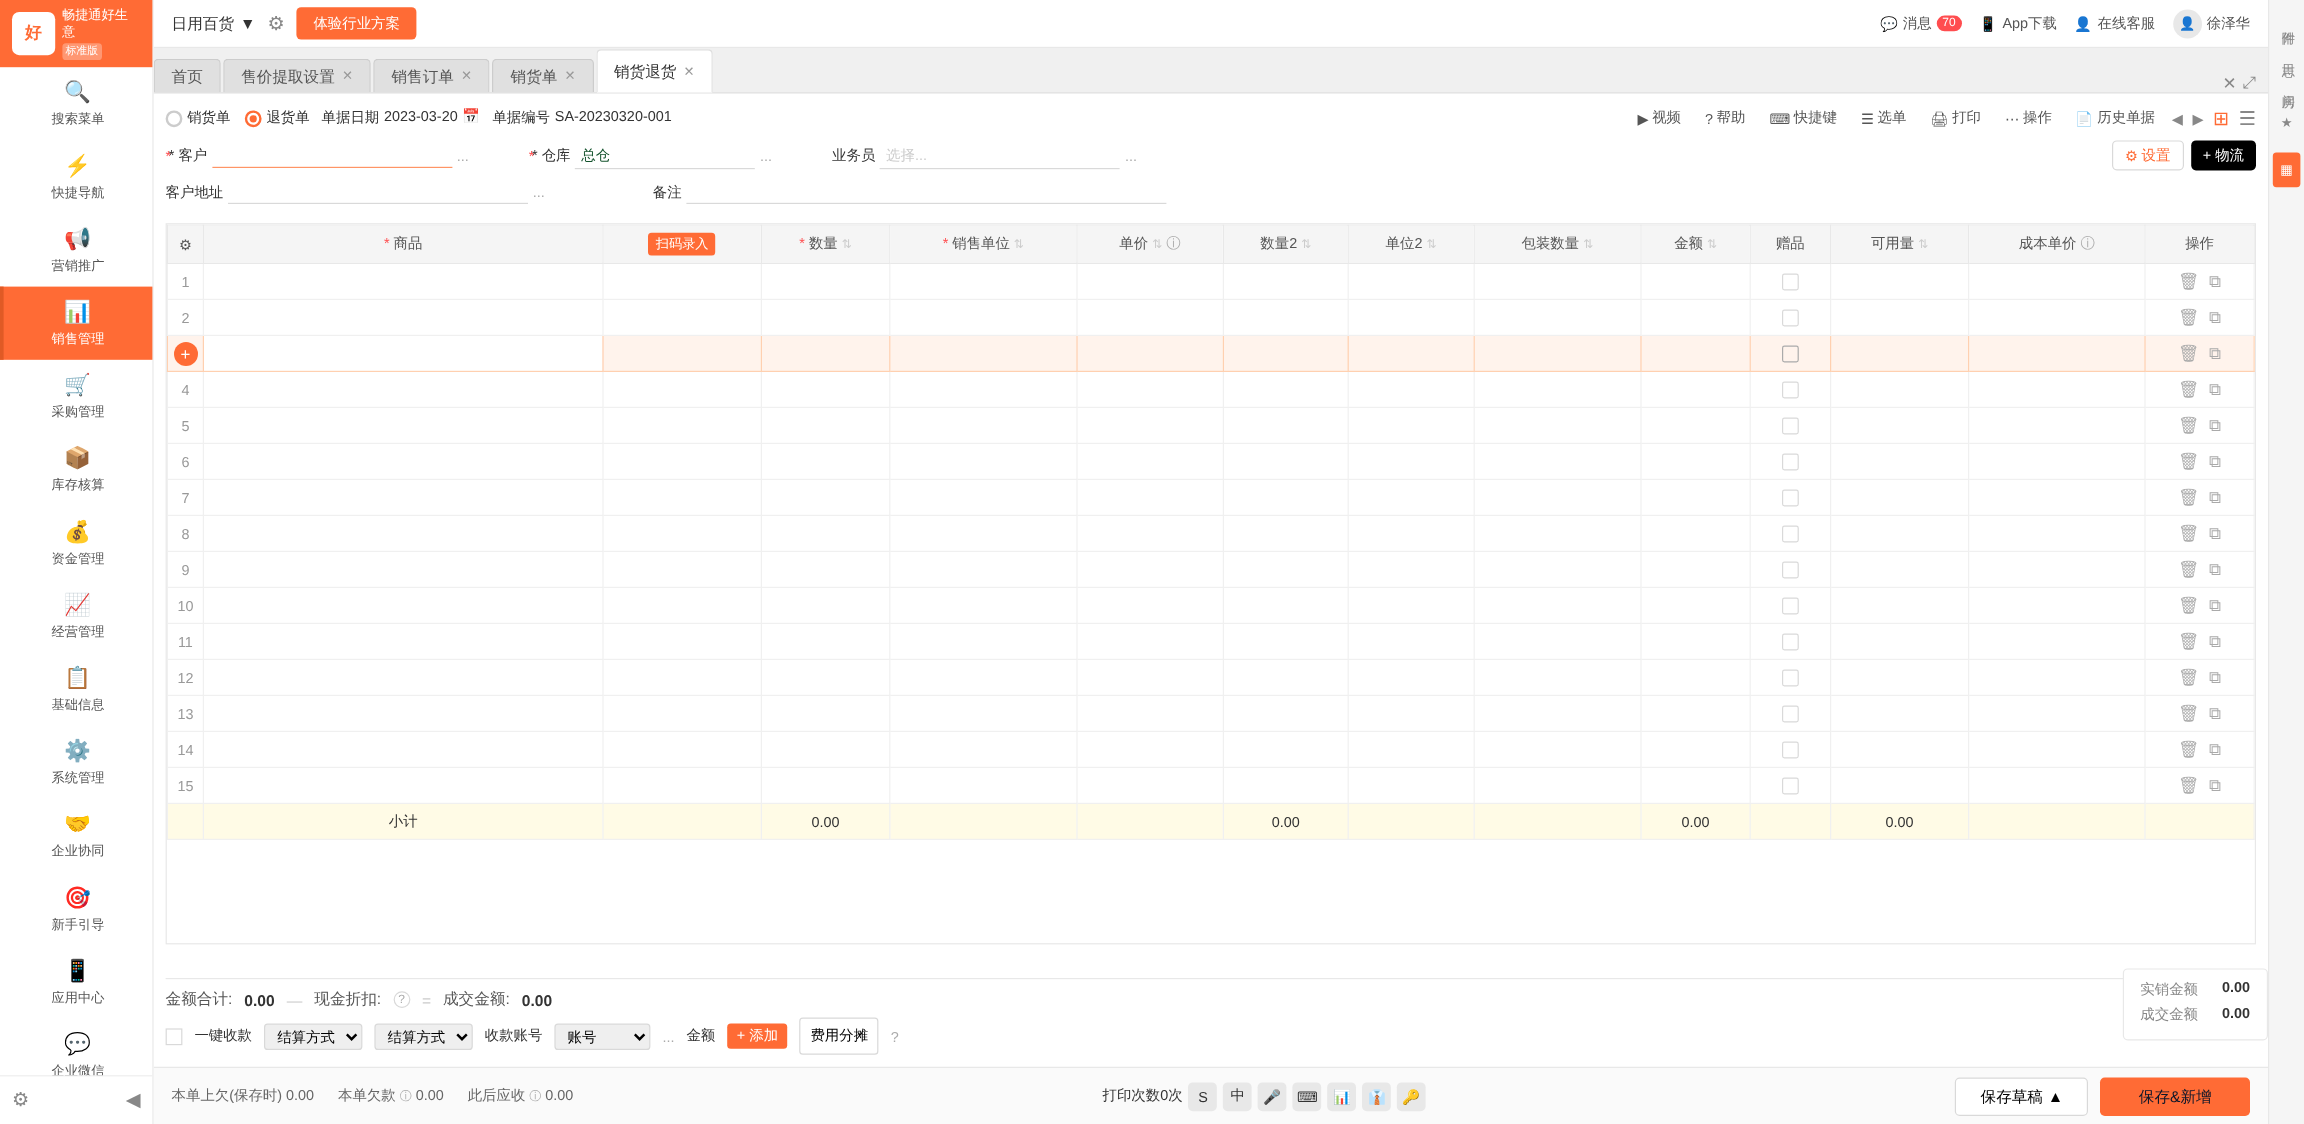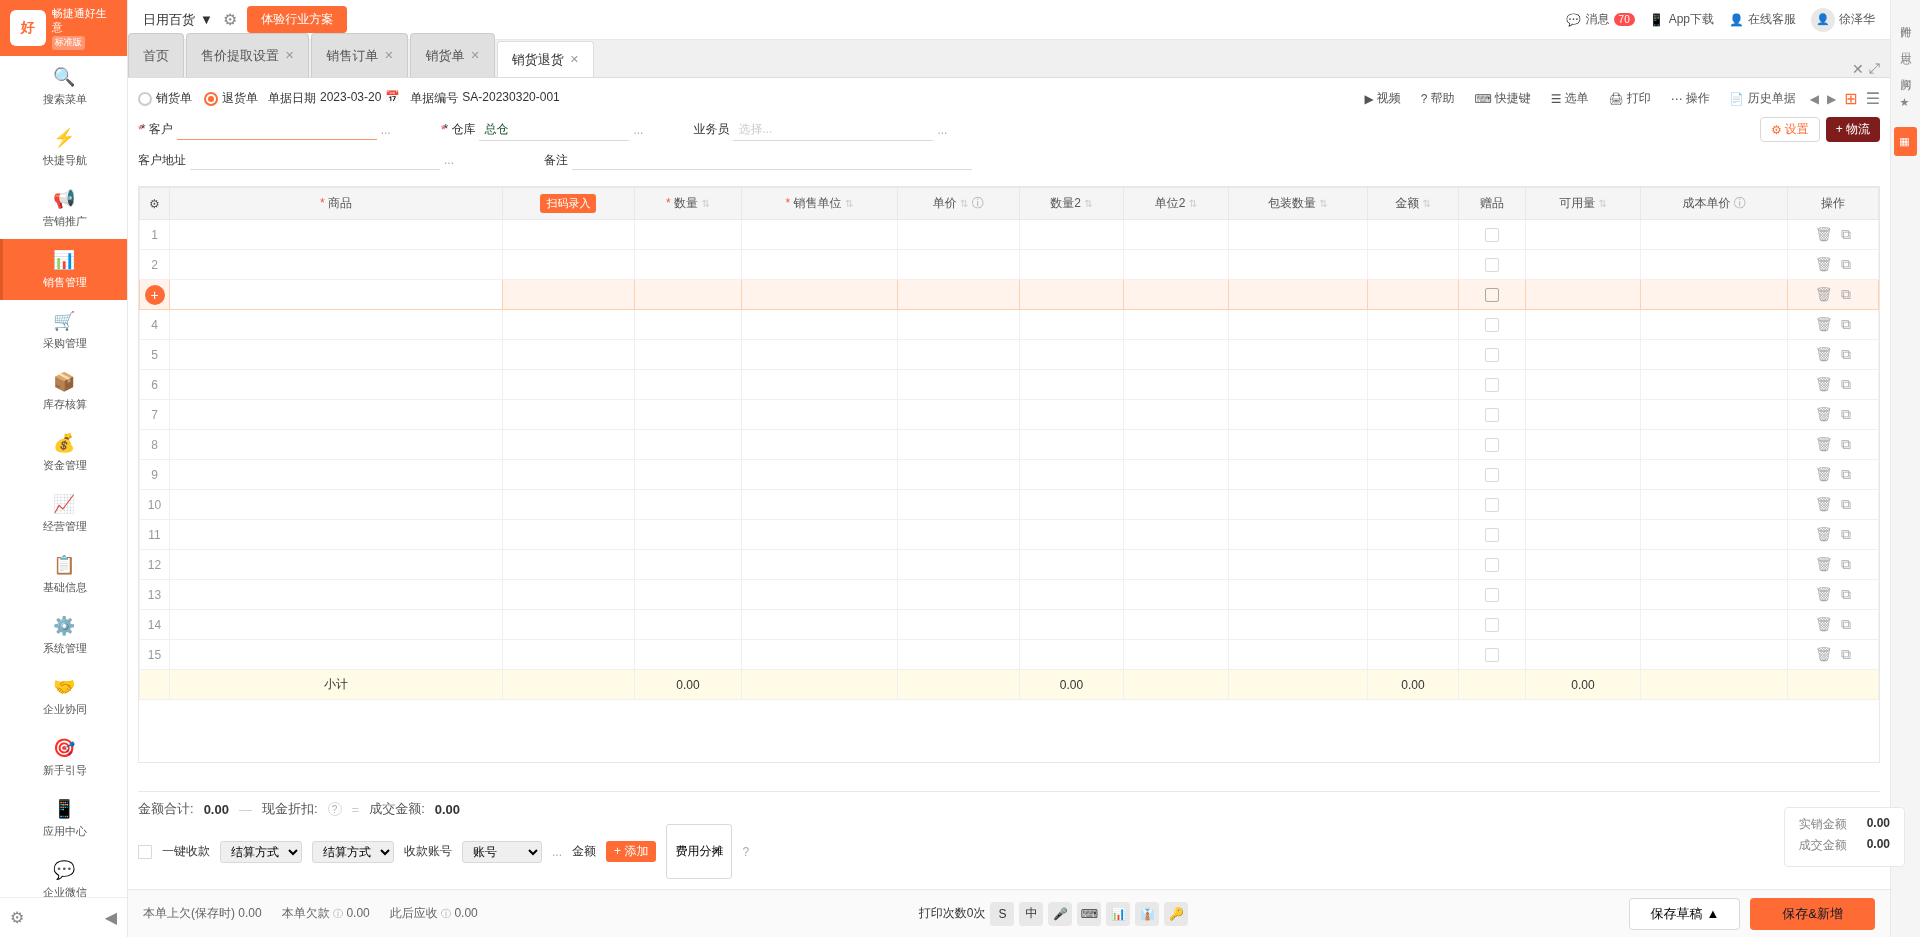--- a/index.html
+++ b/index.html
@@ -31,21 +31,21 @@
     .topbar-select { display: flex; align-items: center; gap: 5px; color: #333; font-size: 13px; cursor: pointer; }
     .topbar-gear { font-size: 16px; color: #888; cursor: pointer; }
     .topbar-btn { background: #ff6b35; color: #fff; border: none; padding: 5px 14px; border-radius: 4px; font-size: 12px; cursor: pointer; }
     .topbar-right { display: flex; align-items: center; gap: 15px; }
     .topbar-right-item { display: flex; align-items: center; gap: 4px; color: #555; font-size: 12px; cursor: pointer; }
     .badge { background: #ff4d4f; color: #fff; border-radius: 10px; padding: 1px 5px; font-size: 10px; min-width: 16px; text-align: center; }
     .avatar { width: 24px; height: 24px; background: #e8e8e8; border-radius: 50%; display: flex; align-items: center; justify-content: center; font-size: 11px; }
 
     
     .tabs { height: 38px; background: #f0f0f0; display: flex; align-items: flex-end; padding-left: 0; flex-shrink: 0; border-bottom: 1px solid #ddd; }
-    .tab { height: 44px; padding: 0 14px; display: flex; align-items: center; gap: 6px; cursor: pointer; font-size: 13px; color: #555; background: #e0e0e0; border-radius: 4px 4px 0 0; border: 1px solid #ccc; border-bottom: none; margin-right: 2px; }
+    .tab { height: 28px; padding: 0 14px; display: flex; align-items: center; gap: 6px; cursor: pointer; font-size: 13px; color: #555; background: #e0e0e0; border-radius: 4px 4px 0 0; border: 1px solid #ccc; border-bottom: none; margin-right: 2px; }
     .tab.active { background: #fff; color: #333; border-color: #ddd; height: 36px; }
     .tab .close-icon { font-size: 11px; color: #999; cursor: pointer; }
 
     
     .content { flex: 1; background: #fff; overflow: hidden; display: flex; flex-direction: column; padding: 10px; }
 
     
     .form-header { padding-bottom: 8px; }
     .form-row { display: flex; align-items: center; gap: 10px; margin-bottom: 8px; }
     .radio-group { display: flex; gap: 12px; align-items: center; }
@@ -57,21 +57,21 @@
     .calendar-icon { color: #aaa; cursor: pointer; }
     .form-field { display: flex; align-items: center; gap: 4px; min-width: 200px; }
     .form-field .req { color: #ff4d4f; }
     .form-input { border-bottom: 1px solid #d9d9d9; padding: 2px 5px; min-width: 150px; color: #14532d; font-size: 12px; }
     .form-input.empty { color: #ccc; }
     .dots-btn { color: #aaa; font-size: 12px; cursor: pointer; }
     
     .toolbar-right { margin-left: auto; display: flex; align-items: center; gap: 8px; }
     .toolbar-btn { display: flex; align-items: center; gap: 3px; font-size: 12px; color: #555; cursor: pointer; padding: 2px 6px; }
     .setting-btn { background: #fff; border: 1px solid #d9d9d9; border-radius: 4px; padding: 3px 10px; font-size: 12px; color: #ff6b35; cursor: pointer; display: flex; align-items: center; gap: 3px; }
-    .add-btn { background: #7f1d1d; color: #fff; border: none; border-radius: 4px; padding: 3px 10px; font-size: 12px; cursor: pointer; display: flex; align-items: center; gap: 3px; }
+    .add-btn { background: #000000; color: #fff; border: none; border-radius: 4px; padding: 3px 10px; font-size: 12px; cursor: pointer; display: flex; align-items: center; gap: 3px; }
 
     
     .table-container { flex: 1; overflow-y: auto; border: 1px solid #e8e8e8; }
     table { width: 100%; border-collapse: collapse; font-size: 12px; }
     thead th { background: #f5f5f5; border: 1px solid #e8e8e8; padding: 6px 4px; text-align: center; color: #555; font-weight: normal; white-space: nowrap; position: sticky; top: 0; z-index: 2; }
     thead th .req { color: #ff4d4f; }
     thead th .sort-icon { color: #ccc; font-size: 10px; cursor: pointer; }
     tbody td { border: 1px solid #f0f0f0; padding: 4px; text-align: center; color: #333; height: 30px; }
     tbody tr.active-row { background: #fff3ec; }
     tbody tr.active-row td { border-color: #ffd0b0; }
@@ -89,34 +89,34 @@
     .bottom-area { padding: 8px 0 0 0; border-top: 1px solid #e8e8e8; margin-top: 28px; }
     .calc-row { display: flex; align-items: center; gap: 10px; font-size: 13px; margin-bottom: 6px; }
     .calc-label { color: #555; }
     .calc-value { color: #333; font-weight: bold; }
     .calc-sep { color: #ccc; }
     .info-icon { color: #aaa; cursor: pointer; border: 1px solid #d9d9d9; border-radius: 50%; width: 14px; height: 14px; display: inline-flex; align-items: center; justify-content: center; font-size: 10px; }
     .payment-row { display: flex; align-items: center; gap: 10px; font-size: 12px; }
     .payment-checkbox { width: 14px; height: 14px; border: 1px solid #d9d9d9; cursor: pointer; }
     .payment-select { border: 1px solid #d9d9d9; border-radius: 3px; padding: 2px 6px; font-size: 12px; min-width: 80px; }
     .add-payment-btn { background: #ff6b35; color: #fff; border: none; border-radius: 3px; padding: 2px 8px; font-size: 12px; cursor: pointer; }
-    .expense-btn { border: 1px solid #d9d9d9; border-radius: 3px; padding: 18px 8px; font-size: 12px; cursor: pointer; background: #fff; }
+    .expense-btn { border: 1px solid #d9d9d9; border-radius: 3px; padding: 6px 8px; font-size: 12px; cursor: pointer; background: #fff; }
     .help-icon { color: #aaa; cursor: pointer; }
 
     
     .footer { height: 48px; background: #fafafa; border-top: 1px solid #e8e8e8; display: flex; align-items: center; justify-content: space-between; padding: 0 15px; flex-shrink: 0; }
     .footer-left { display: flex; gap: 20px; font-size: 12px; color: #666; }
     .footer-center { display: flex; gap: 5px; align-items: center; }
     .footer-icon { width: 24px; height: 24px; border-radius: 4px; background: #e8e8e8; display: flex; align-items: center; justify-content: center; cursor: pointer; font-size: 12px; }
     .footer-right { display: flex; gap: 10px; }
     .save-draft-btn { border: 1px solid #d9d9d9; background: #fff; border-radius: 4px; padding: 6px 20px; font-size: 13px; cursor: pointer; display: flex; align-items: center; gap: 4px; }
     .save-new-btn { background: #ff6b35; color: #0f172a; border: none; border-radius: 4px; padding: 6px 32px; font-size: 13px; cursor: pointer; }
 
     
-    .summary-panel { position: absolute; right: 15px; bottom: 70px; background: #fff; border: 1px solid #e8e8e8; border-radius: 4px; padding: 8px 14px; font-size: 12px; }
+    .summary-panel { position: absolute; right: 30px; bottom: 70px; background: #fff; border: 1px solid #e8e8e8; border-radius: 4px; padding: 8px 14px; font-size: 12px; }
     .summary-row { display: flex; justify-content: space-between; gap: 20px; margin-bottom: 4px; }
     .summary-label { color: #888; }
     .summary-value { color: #333; font-weight: bold; }
 
     
     .right-panel { width: 30px; background: #f5f5f5; border-left: 1px solid #e8e8e8; display: flex; flex-direction: column; align-items: center; padding-top: 10px; gap: 10px; flex-shrink: 0; }
     .right-tab { writing-mode: vertical-rl; font-size: 11px; color: #888; cursor: pointer; padding: 8px 5px; border-radius: 3px; }
     .right-tab.active { background: #ff6b35; color: #fff; }
   </style>
 </head>

